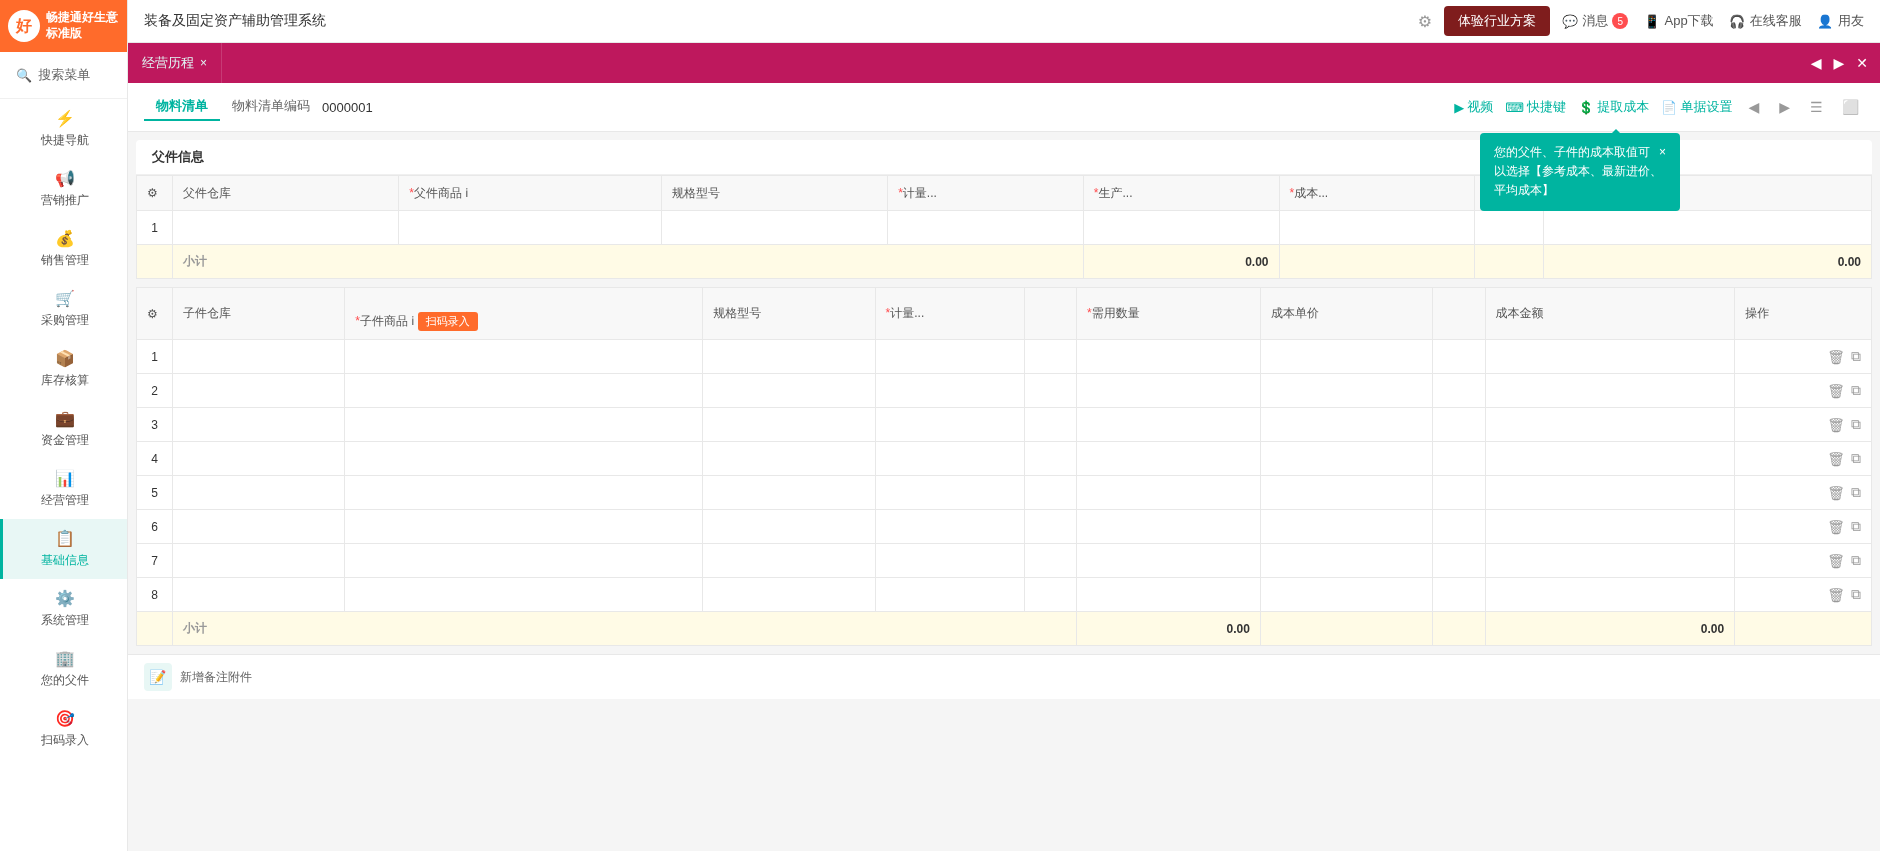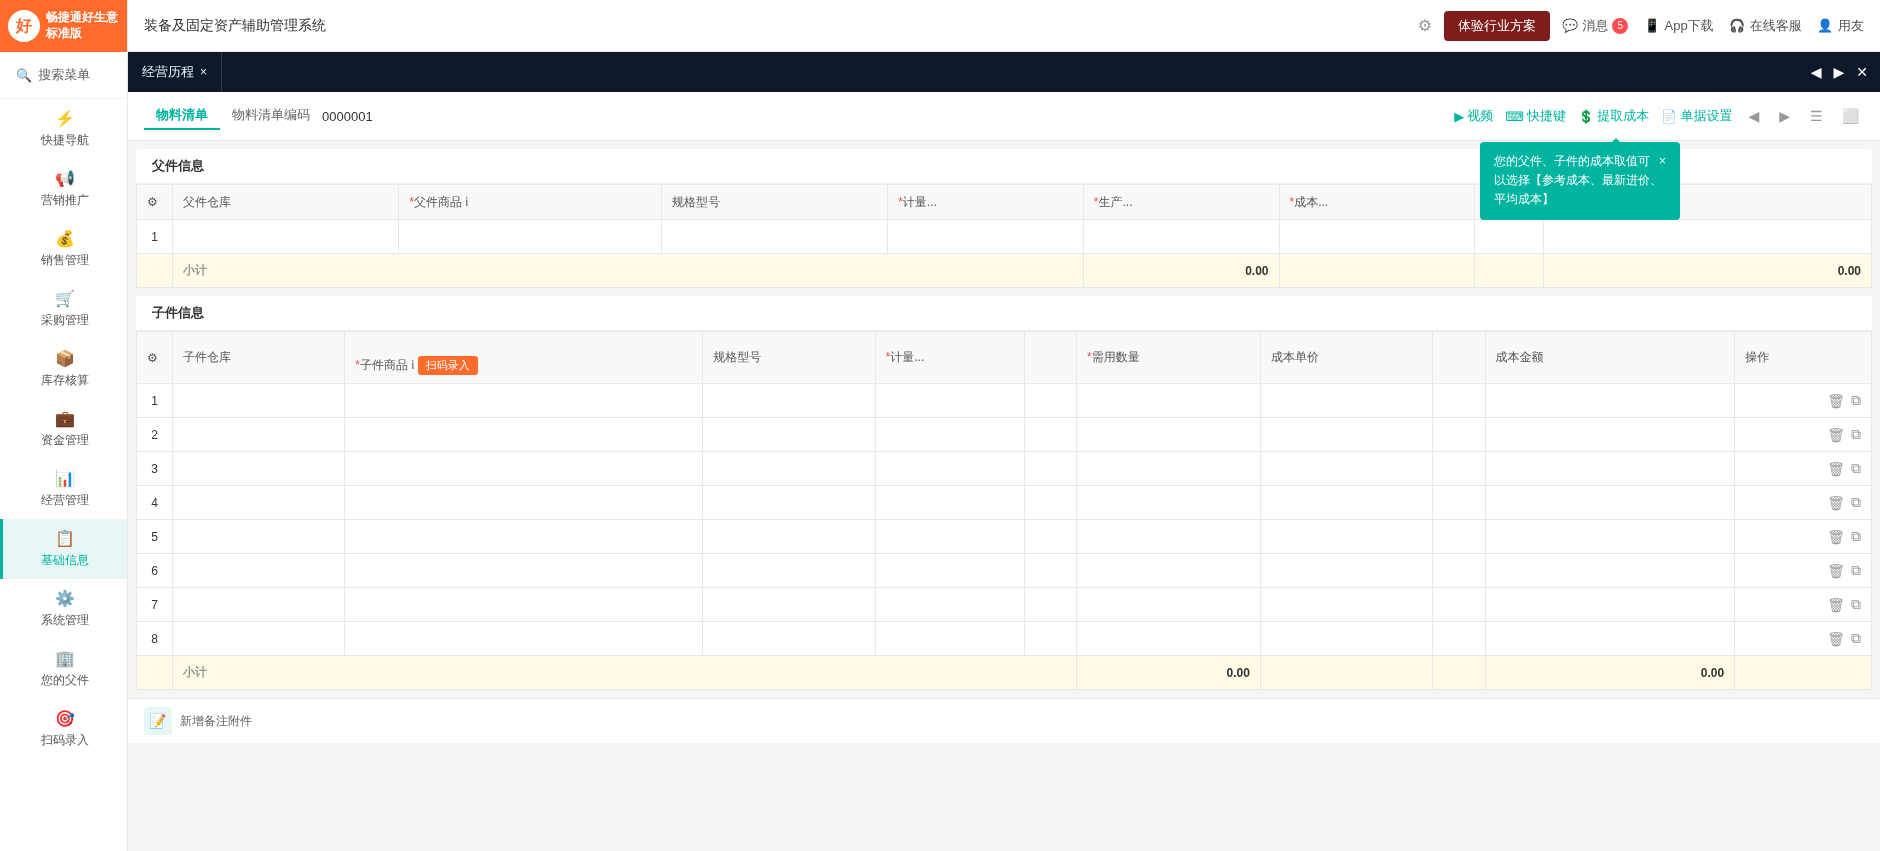--- a/index.html
+++ b/index.html
@@ -72,21 +72,21 @@
     .main {
       flex: 1;
       display: flex;
       flex-direction: column;
       overflow: hidden;
     }
 
     
     .topbar {
       background: #fff;
-      height: 52px;
+      height: 43px;
       display: flex;
       align-items: center;
       padding: 0 16px;
       border-bottom: 1px solid #e8e8e8;
       gap: 12px;
     }
     .topbar-title {
       font-size: 14px;
       color: #333;
       flex: 1;
@@ -126,21 +126,21 @@
       font-size: 10px;
       width: 16px;
       height: 16px;
       display: flex;
       align-items: center;
       justify-content: center;
     }
 
     
     .tab-nav {
-      background: #0f172a;
+      background: #be185d;
       display: flex;
       align-items: center;
       height: 40px;
       overflow-x: auto;
       flex-shrink: 0;
     }
     .tab-nav::-webkit-scrollbar { display: none; }
     .tab-item {
       padding: 0 14px;
       height: 40px;
@@ -519,21 +519,20 @@
             <td style="text-align:right; font-weight:bold;">0.00</td>
             <td></td>
             <td></td>
             <td class="amount-col" style="text-align:right; font-weight:bold;">0.00</td>
           </tr>
         </tbody>
       </table>
     </div>
 
     <div class="section">
-      <div class="section-title">子件信息</div>
       <table class="data-table">
         <thead>
           <tr>
             <th class="th-settings">⚙</th>
             <th>子件仓库</th>
             <th>
               <span class="required">*</span>子件商品 ℹ
               <button class="scan-btn">扫码录入</button>
             </th>
             <th>规格型号</th>

